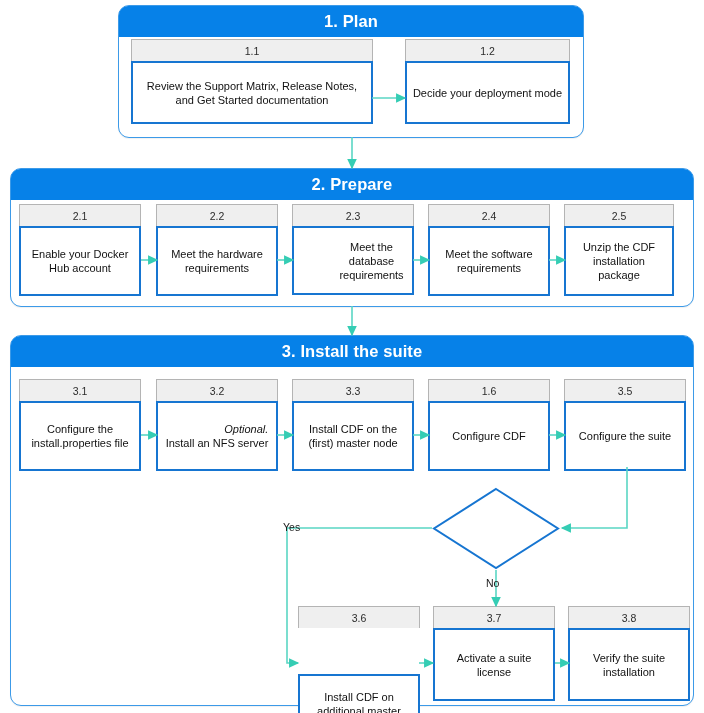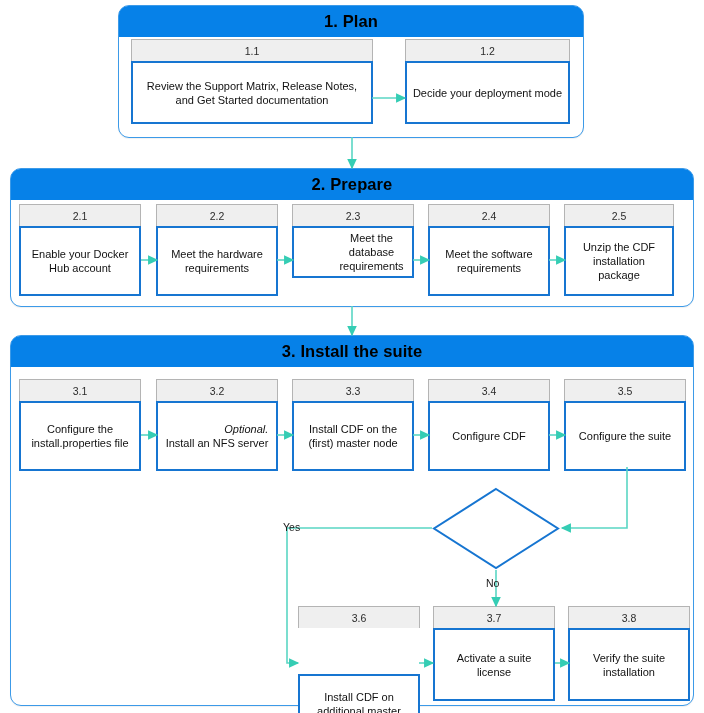--- a/index.html
+++ b/index.html
@@ -42,21 +42,21 @@
     box-shadow: 0 1px 1px rgba(0,0,0,0.06);
   }
   .panel-header {
     position: absolute;
     left: 0; top: 0;
     right: 0;
     height: 31px;
     background: #0681e8;
     border-top-left-radius: 9px;
     border-top-right-radius: 9px;
-    color: #000000;
+    color: #ffffff;
     font-size: 16.5px;
     font-weight: bold;
     display: flex;
     align-items: center;
     justify-content: center;
     letter-spacing: 0.1px;
   }
 
   
   .step {
@@ -184,21 +184,21 @@
   <div class="step" style="left:19px; top:204px; width:122px;">
     <div class="step-num">2.1</div>
     <div class="step-body" style="height:70px;">Enable your Docker Hub account</div>
   </div>
   <div class="step" style="left:156px; top:204px; width:122px;">
     <div class="step-num">2.2</div>
     <div class="step-body" style="height:70px;">Meet the hardware requirements</div>
   </div>
   <div class="step" style="left:292px; top:204px; width:122px;">
     <div class="step-num">2.3</div>
-    <div class="step-body" style="height:52px;padding-left:42px;">Meet the database requirements</div>
+    <div class="step-body" style="height:69px;padding-left:42px;">Meet the database requirements</div>
   </div>
   <div class="step" style="left:428px; top:204px; width:122px;">
     <div class="step-num">2.4</div>
     <div class="step-body" style="height:70px;">Meet the software requirements</div>
   </div>
   <div class="step" style="left:564px; top:204px; width:110px;">
     <div class="step-num">2.5</div>
     <div class="step-body" style="height:70px;">Unzip the CDF installation package</div>
   </div>
 
@@ -218,21 +218,21 @@
         <i class="opt">Optional.</i><span> Install an NFS server</span>
       </span>
     </div>
   </div>
 
   <div class="step" style="left:292px; top:379px; width:122px;">
     <div class="step-num">3.3</div>
     <div class="step-body" style="height:70px;">Install CDF on the (first) master node</div>
   </div>
   <div class="step" style="left:428px; top:379px; width:122px;">
-    <div class="step-num">3.4</div>
+    <div class="step-num">1.6</div>
     <div class="step-body" style="height:70px;">Configure CDF</div>
   </div>
   <div class="step" style="left:564px; top:379px; width:122px;">
     <div class="step-num">3.5</div>
     <div class="step-body" style="height:70px;">Configure the suite</div>
   </div>
 
   <div class="decision" style="left:434px; top:489px; width:124px; height:79px;">
     <div class="decision-label">Multi-master node deployment?</div>
   </div>

